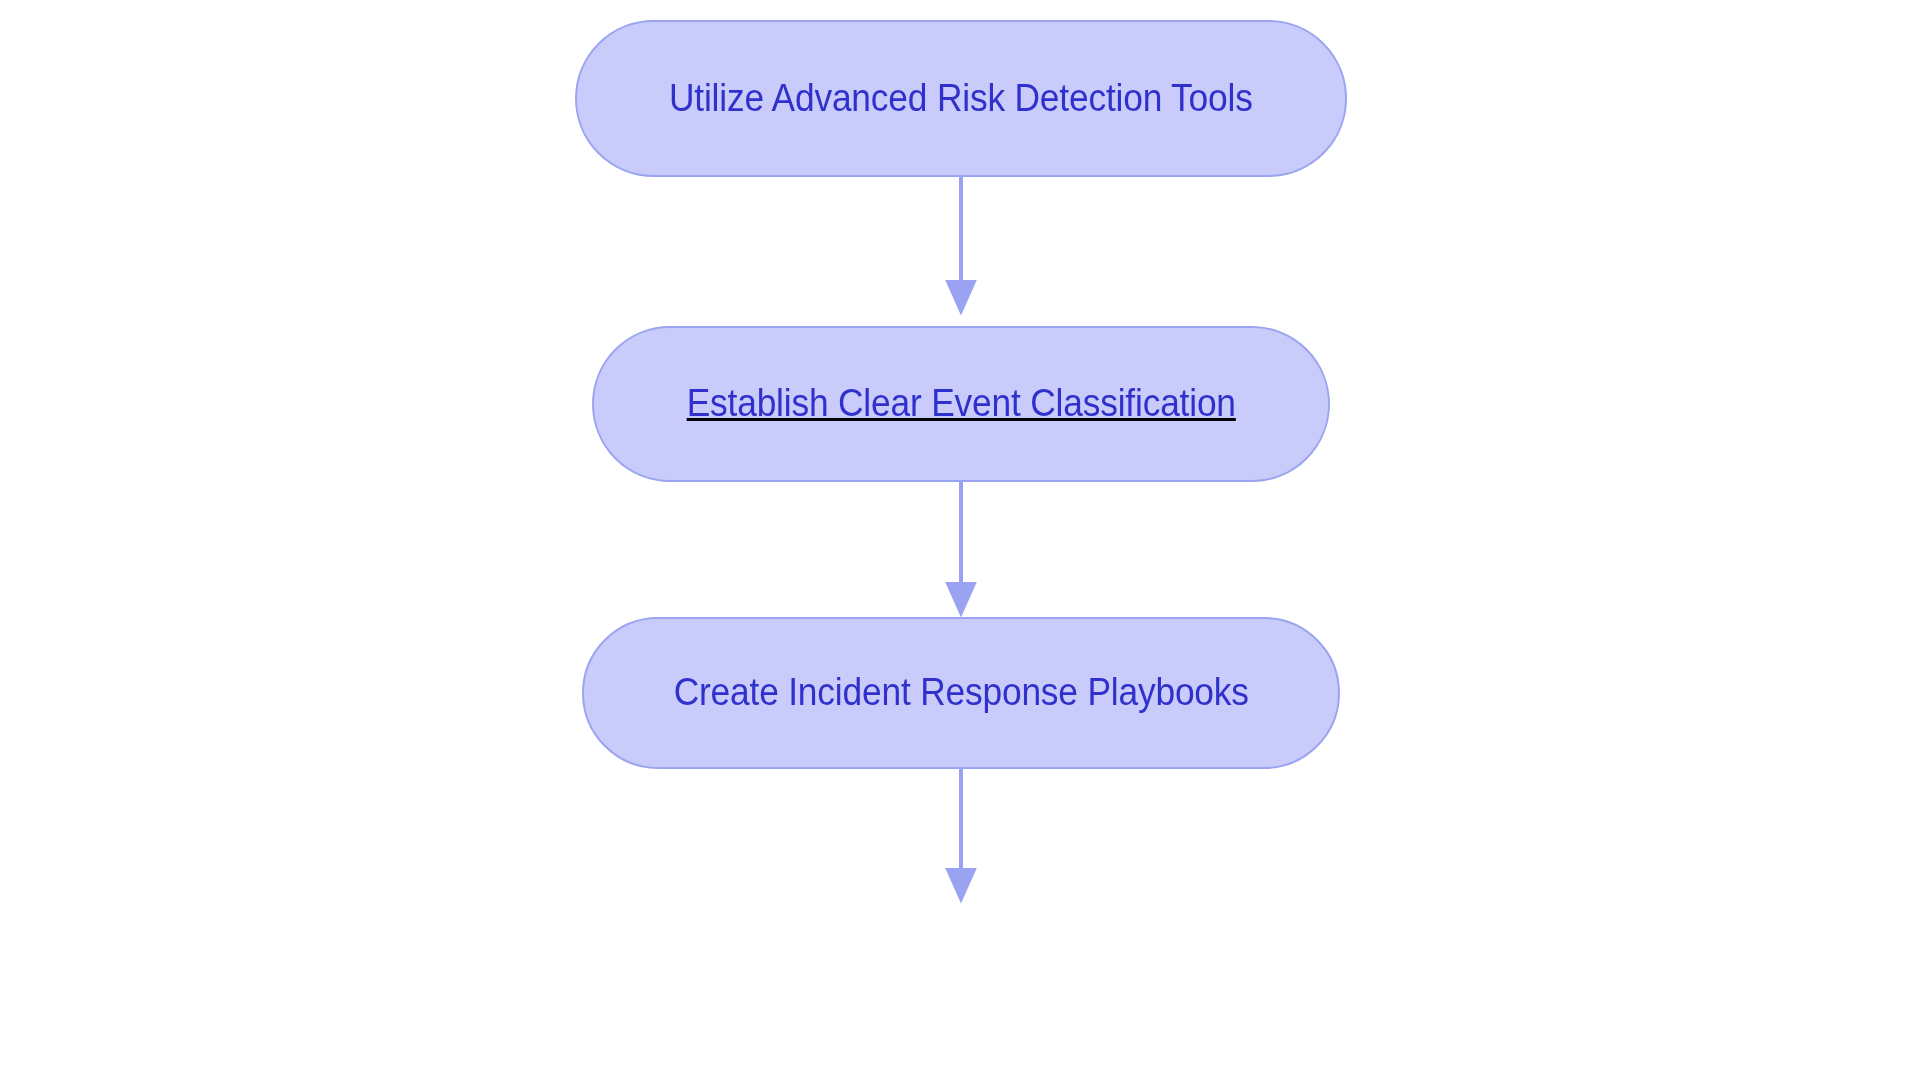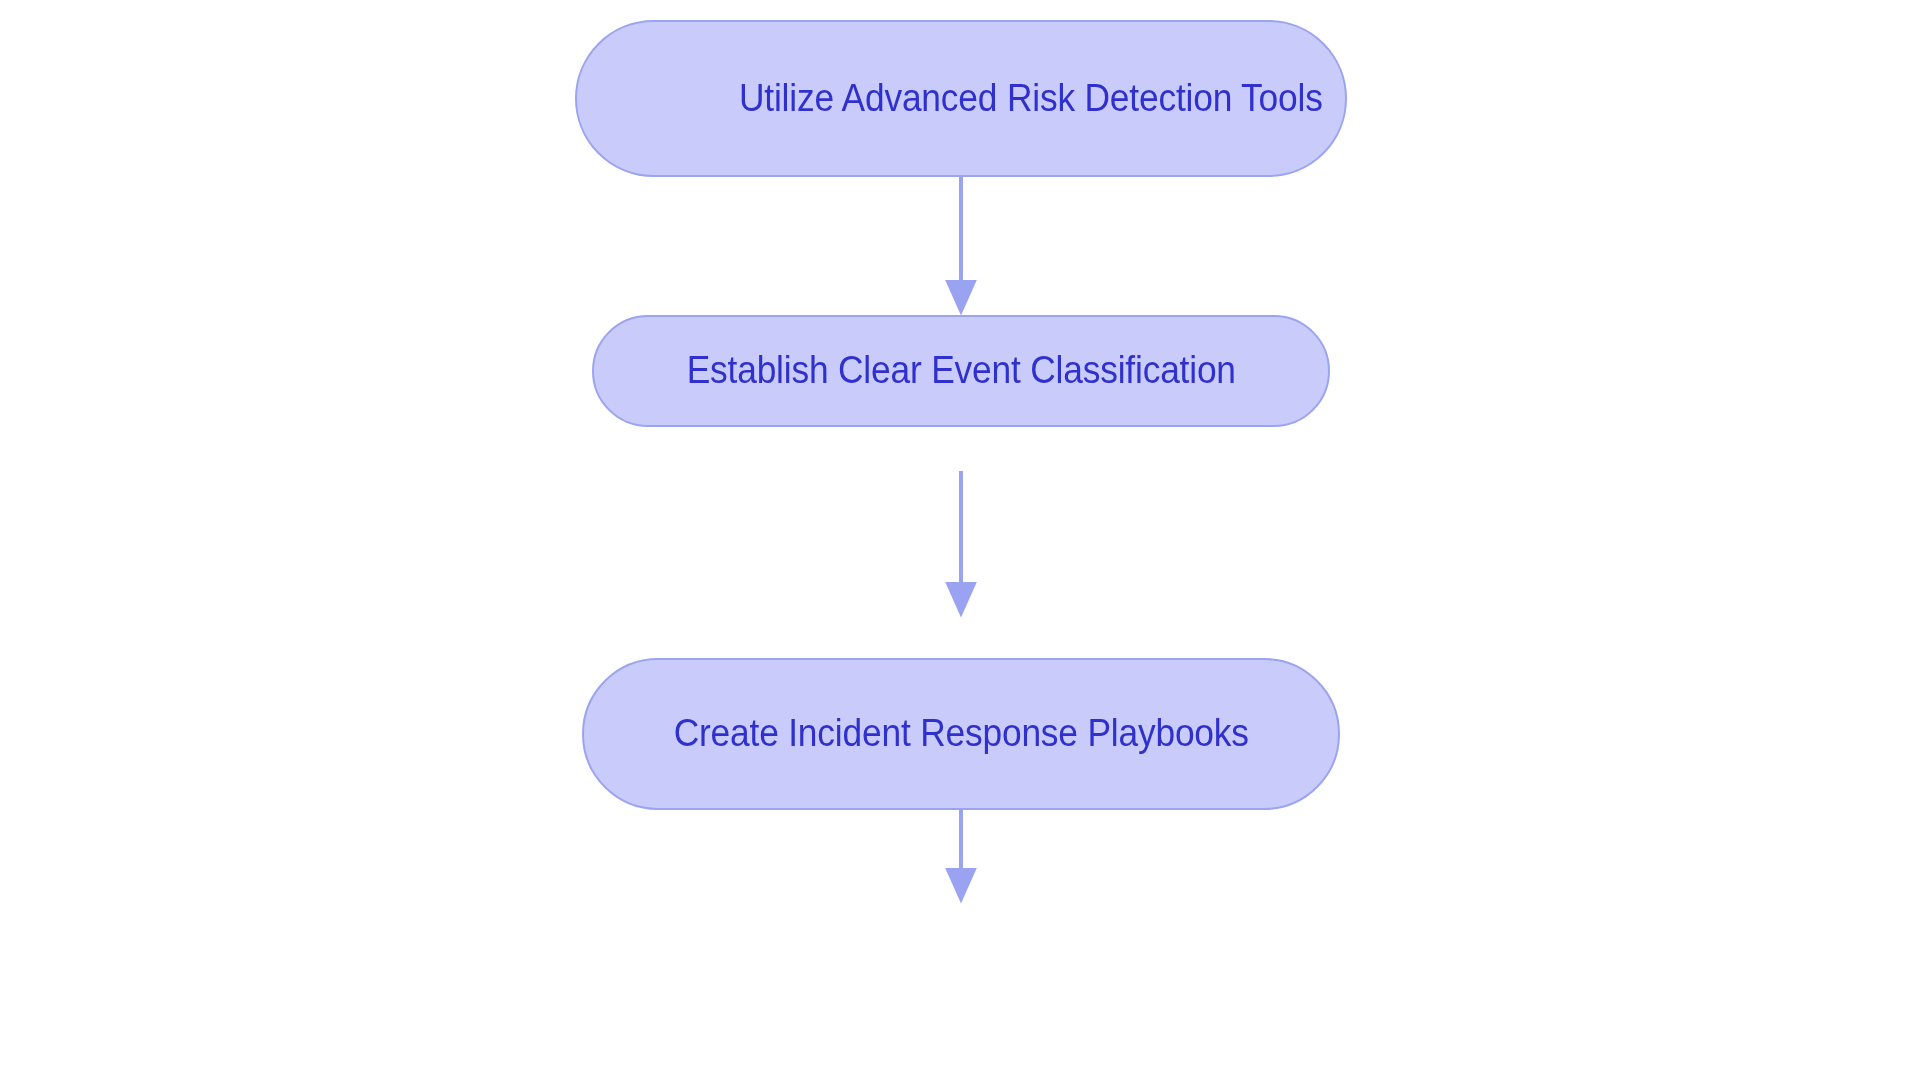--- a/index.html
+++ b/index.html
@@ -47,23 +47,23 @@
     font-size: 38px;
     font-weight: 400;
     line-height: 1.1;
     letter-spacing: -0.2px;
     white-space: nowrap;
     transform: scaleX(0.93);
     transform-origin: center center;
   }
 
   
-  #node-0 { left: 575px; top: 20px;  width: 772px; height: 157px; justify-content: flex-end; }
-  #node-1 { left: 592px; top: 315px; width: 738px; height: 112px; }
-  #node-2 { left: 582px; top: 617px; width: 758px; height: 152px; margin-top: 41px; }
+  #node-0 { left: 575px; top: 20px;  width: 772px; height: 157px; }
+  #node-1 { left: 592px; top: 326px; width: 738px; height: 156px; text-decoration: underline; }
+  #node-2 { left: 582px; top: 617px; width: 758px; height: 152px; }
   #node-3 { left: 710px; top: 903px; width: 468px; height: 155px; }
 </style>
 </head>
 <body>
 
 <div id="flowchart-canvas">
 
   <svg class="edge-layer" viewBox="0 0 1920 1083" width="1920" height="1083">
     <defs>
       <marker id="arrowhead" markerWidth="9" markerHeight="8" refX="0.6" refY="4" orient="auto" markerUnits="strokeWidth">

